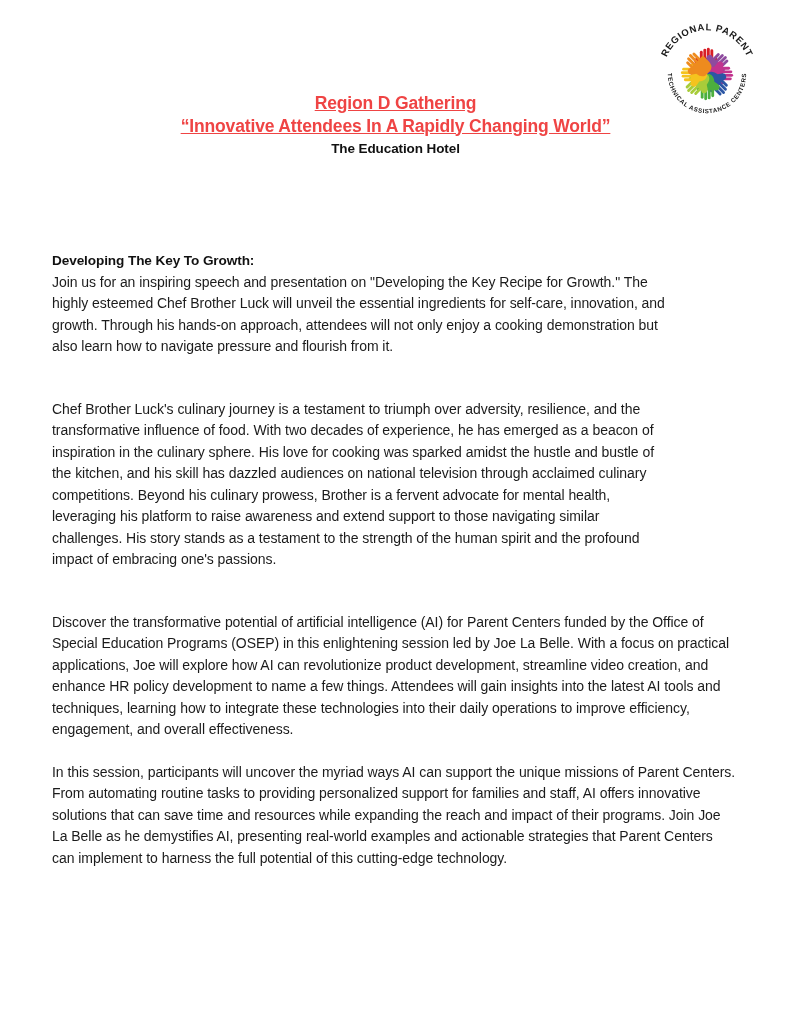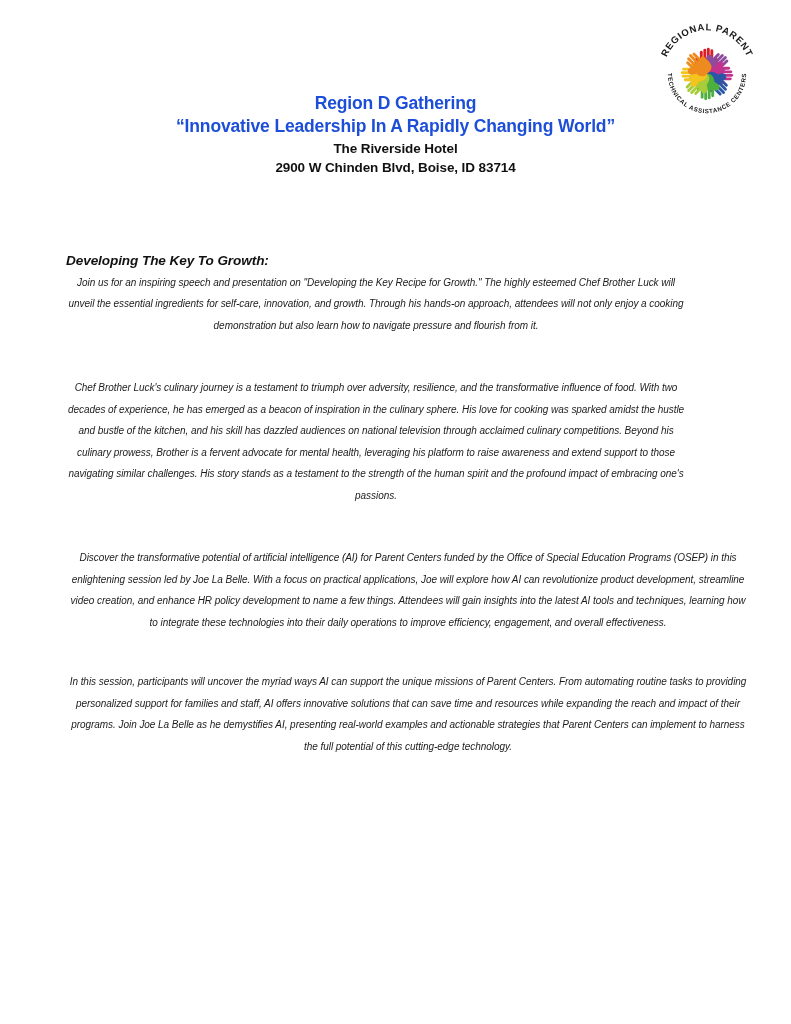--- a/index.html
+++ b/index.html
@@ -32,62 +32,62 @@
 
   
   .title-block {
     position: absolute;
     top: 92px;
     left: 0;
     width: 791px;
     text-align: center;
   }
   .title-line {
-    color: #1d4ed8;
+    color: #ef4444;
     font-weight: bold;
     font-size: 17.5px;
     line-height: 22.5px;
     letter-spacing: -0.15px;
+    text-decoration: underline;
   }
   .subtitle-line {
     color: #111111;
     font-weight: bold;
     font-size: 13.5px;
     line-height: 19px;
     letter-spacing: -0.1px;
     margin-top: 2px;
   }
   .subtitle-line.second { margin-top: 0px; }
 
   
   .content {
     position: absolute;
     top: 250px;
-    left: 66px;
+    left: 52px;
     width: 690px;
-    font-style: italic;
   }
   .section { margin-bottom: 20px; }
   .section-heading {
     font-weight: bold;
     font-size: 13.6px;
     line-height: 21.5px;
     color: #111111;
     letter-spacing: -0.1px;
   }
   .para {
-    font-size: 10px;
+    font-size: 14px;
     line-height: 21.5px;
     color: #1b1b1b;
     letter-spacing: -0.05px;
-    text-align: center;
+    text-align: left;
   }
   .w-narrow { max-width: 620px; }
   .w-wide   { max-width: 684px; }
-  .para + .para { margin-top: 38px; }
+  .para + .para { margin-top: 21px; }
   .gap-lg { height: 21px; }
 </style>
 </head>
 <body>
 
 <div class="page">
 
   <div class="logo-wrap">
     <svg viewBox="0 0 200 200" xmlns="http://www.w3.org/2000/svg" aria-hidden="true">
       <defs>
@@ -151,23 +151,22 @@
         <textPath href="#arcTop" startOffset="50%" text-anchor="middle">REGIONAL PARENT</textPath>
       </text>
       <text font-family="Liberation Sans, sans-serif" font-size="11" font-weight="bold" fill="#1a1a1a" letter-spacing="1.1">
         <textPath href="#arcBottom" startOffset="50%" text-anchor="middle">TECHNICAL ASSISTANCE CENTERS</textPath>
       </text>
     </svg>
   </div>
 
   <div class="title-block">
     <div class="title-line">Region D Gathering</div>
-    <div class="title-line">“Innovative Leadership In A Rapidly Changing World”</div>
-    <div class="subtitle-line">The Riverside Hotel</div>
-    <div class="subtitle-line second">2900 W Chinden Blvd, Boise, ID 83714</div>
+    <div class="title-line">“Innovative Attendees In A Rapidly Changing World”</div>
+    <div class="subtitle-line">The Education Hotel</div>
   </div>
 
   <div class="content">
 
     <div class="section">
       <div class="section-heading">Developing The Key To Growth:</div>
       <div class="para w-narrow">Join us for an inspiring speech and presentation on "Developing the Key Recipe for Growth." The highly esteemed Chef Brother Luck will unveil the essential ingredients for self-care, innovation, and growth. Through his hands-on approach, attendees will not only enjoy a cooking demonstration but also learn how to navigate pressure and flourish from it.</div>
     </div>
 
     <div class="gap-lg"></div>

